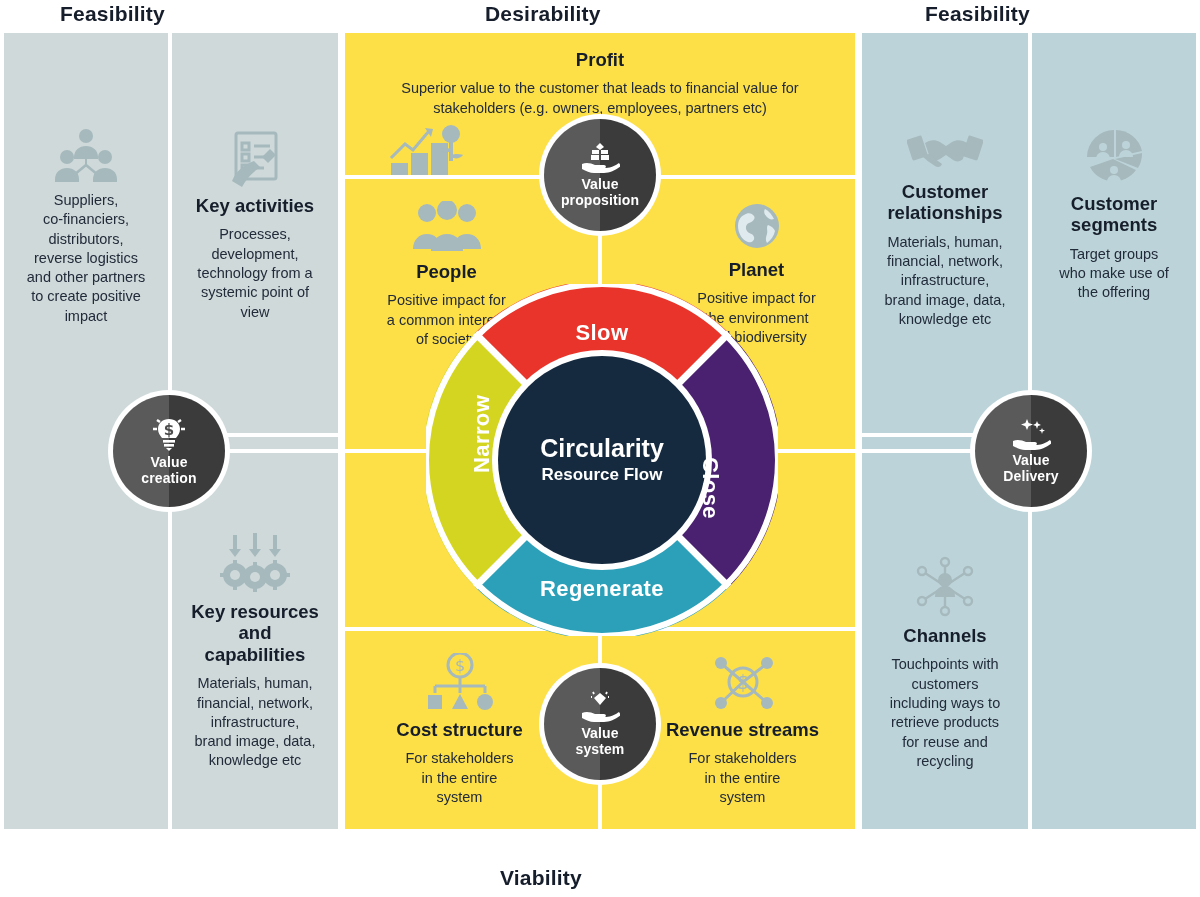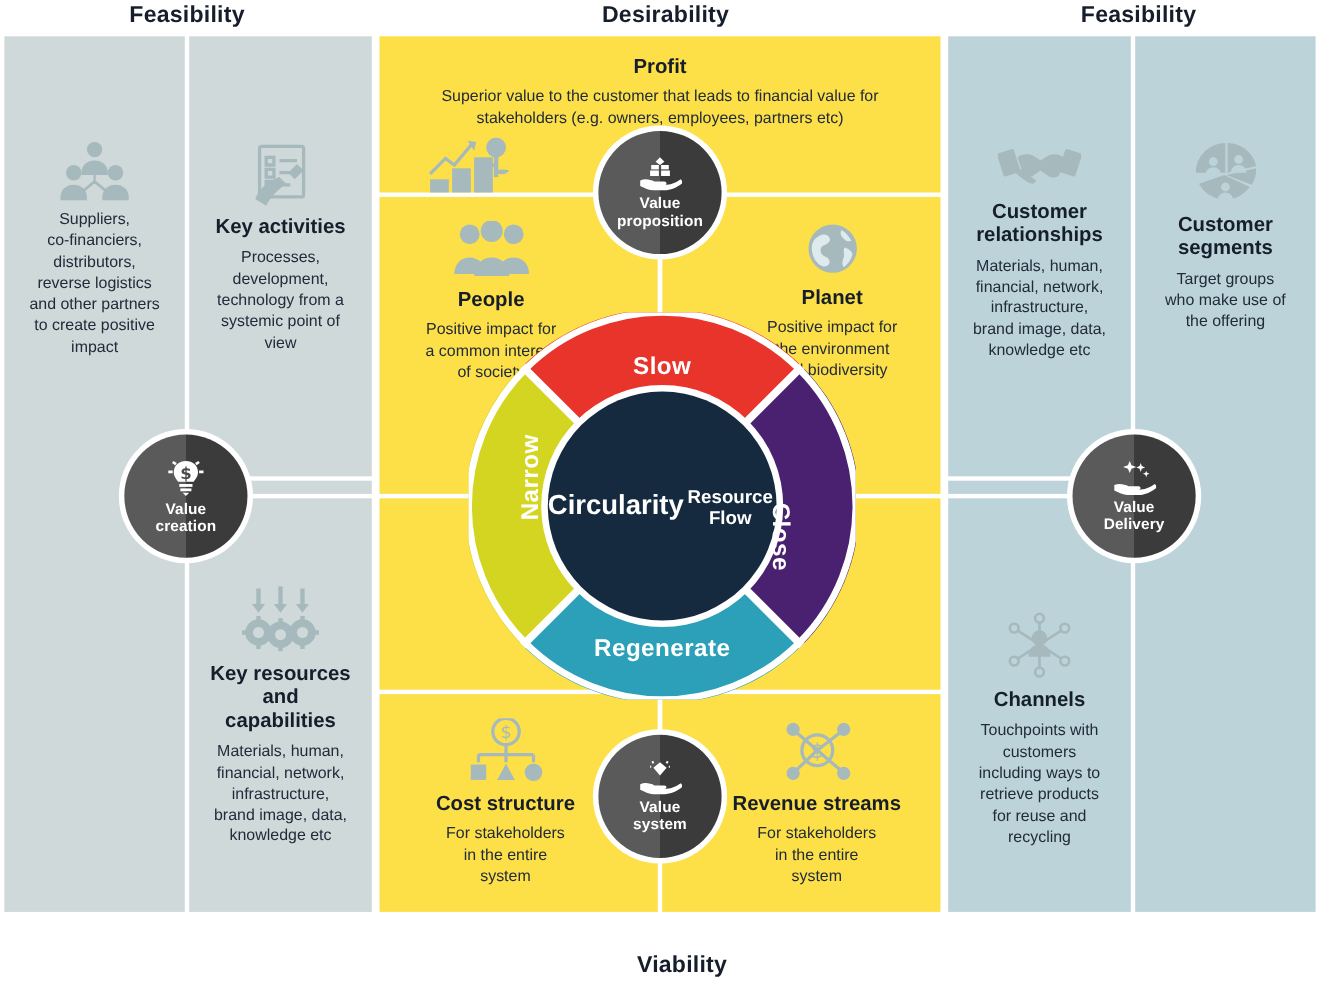--- a/index.html
+++ b/index.html
@@ -10,21 +10,20 @@
     color:#1d2433;
     overflow:hidden;
     position:relative;
   }
   
   .axis-label{
     position:absolute;
     font-size:21px;
     font-weight:bold;
     color:#161d2b;
-    text-align:center;
     letter-spacing:.2px;
     white-space:nowrap;
   }
   #lbl-feas-left{left:60px;top:2px;width:220px;}
   #lbl-desirability{left:485px;top:2px;width:240px;}
   #lbl-feas-right{left:925px;top:2px;width:220px;}
   #lbl-viability{left:500px;top:866px;width:240px;}
 
   
   .canvas{
@@ -109,21 +108,21 @@
   
   .donut{
     position:absolute;
     z-index:30;
   }
   .donut-core{
     position:absolute;
     border-radius:50%;
     background:#15293f;
     display:flex;
-    flex-direction:row;
+    flex-direction:column;
     align-items:center;
     justify-content:center;
     color:#ffffff;
     text-align:center;
   }
   .donut-core .t1{font-size:25px;font-weight:bold;line-height:1.1;}
   .donut-core .t2{font-size:17px;font-weight:bold;line-height:1.1;margin-top:4px;}
   .ring-text{
     position:absolute;
     color:#ffffff;

